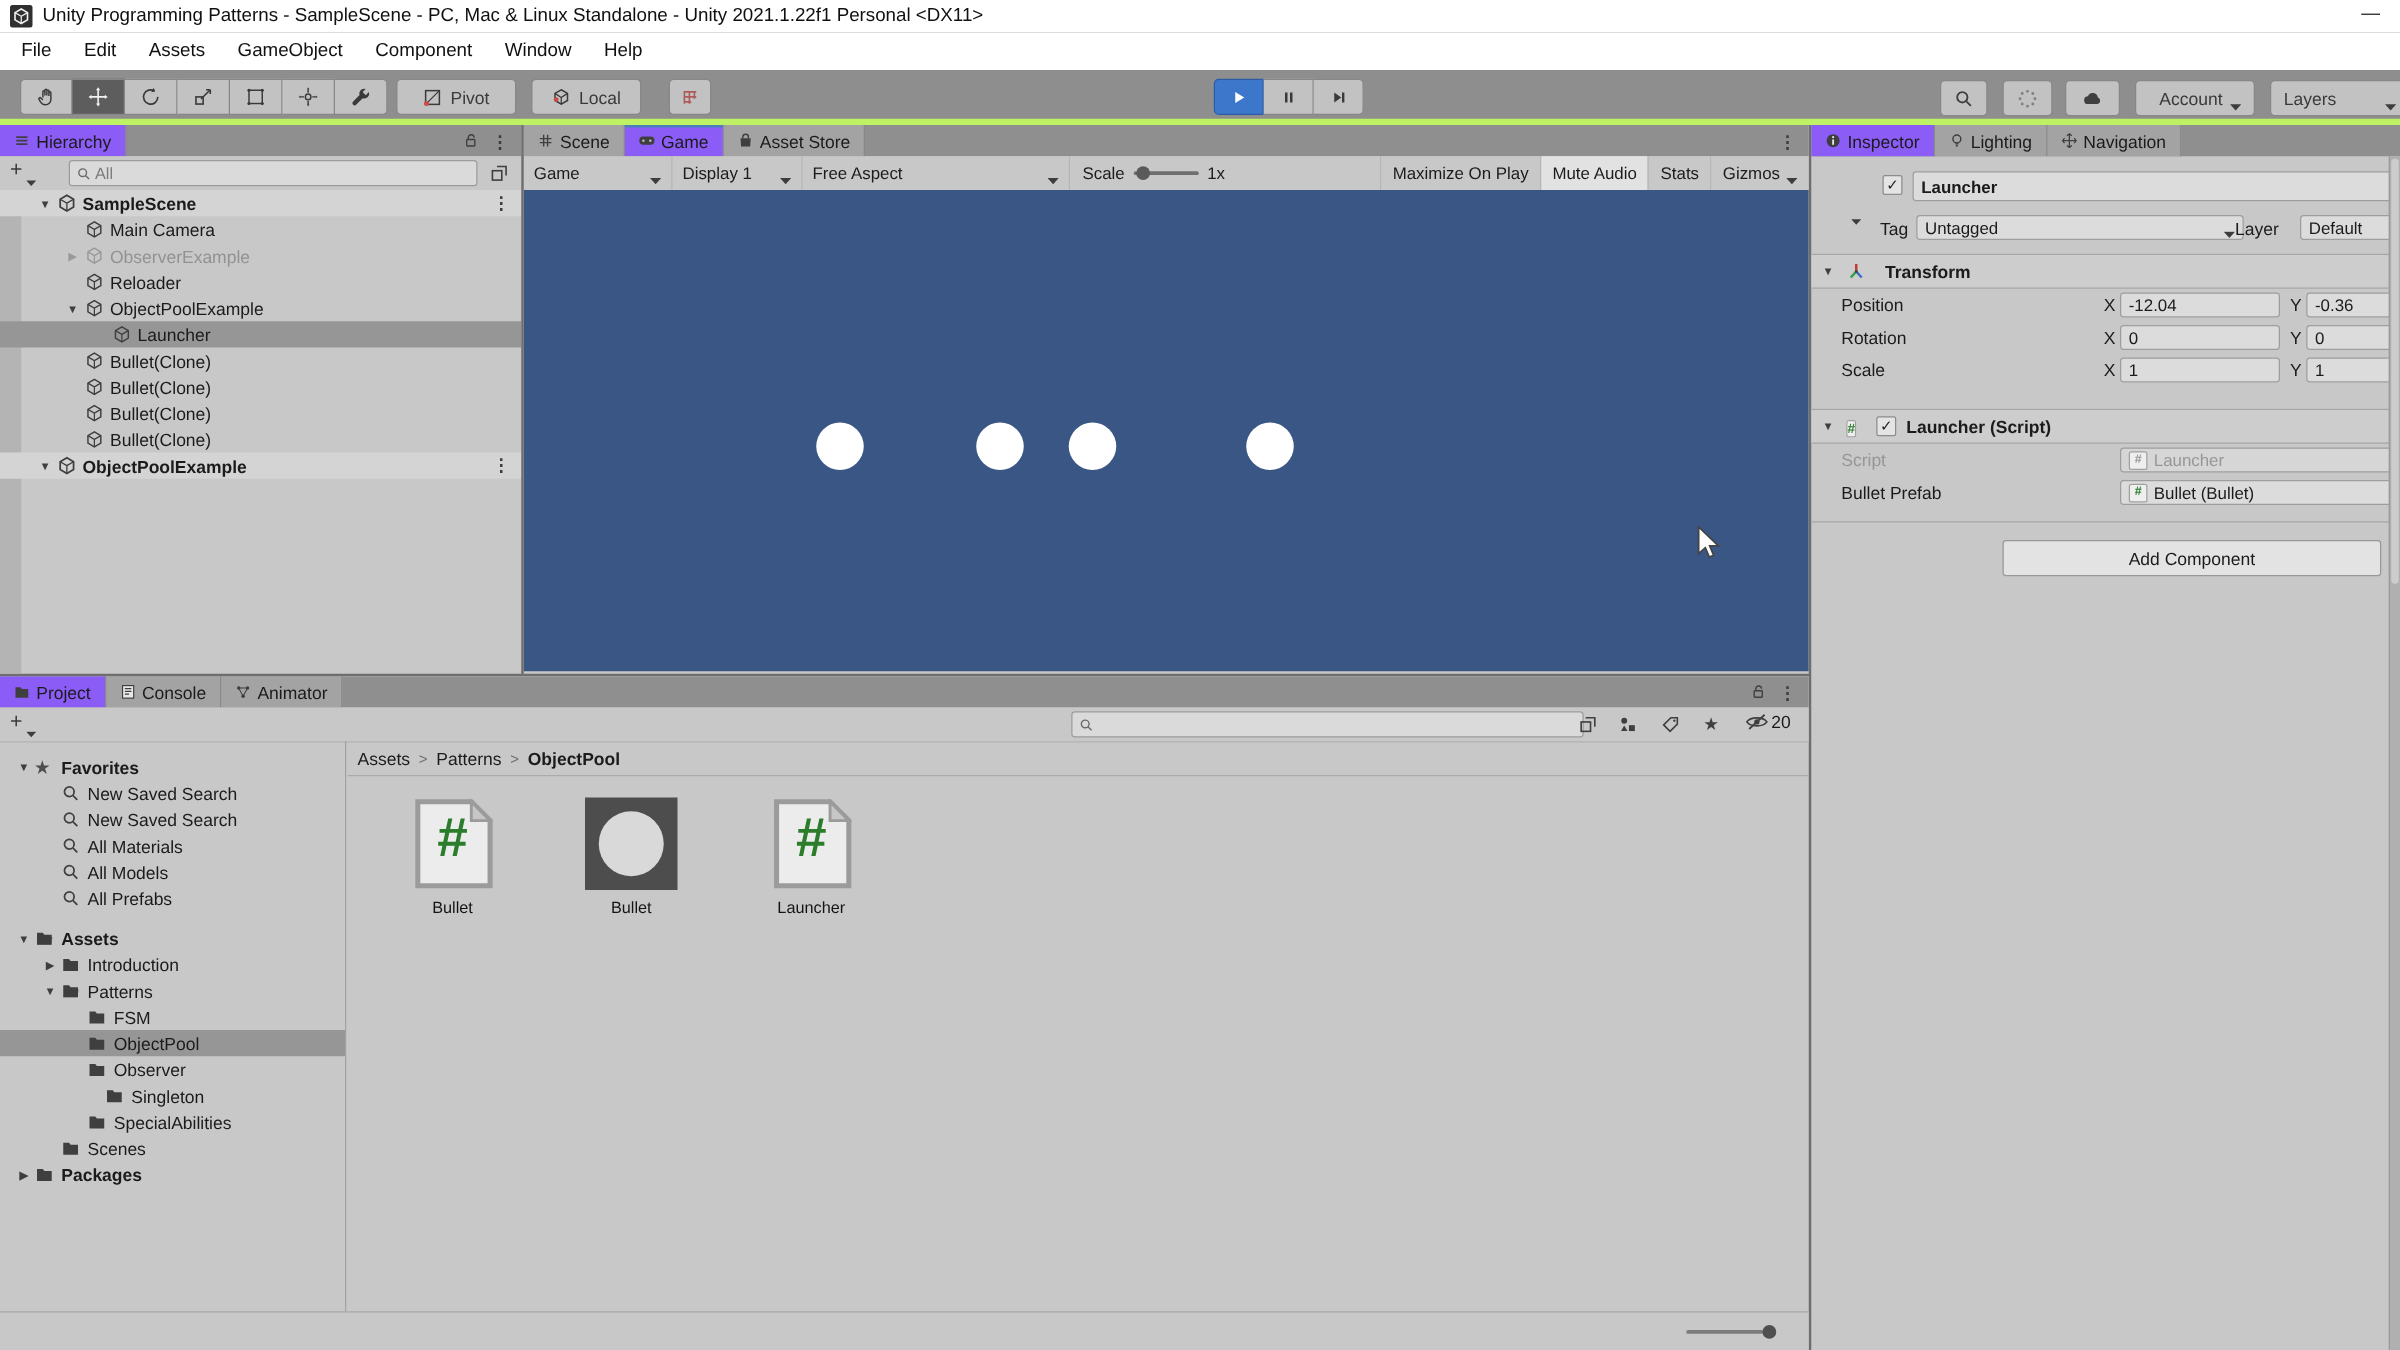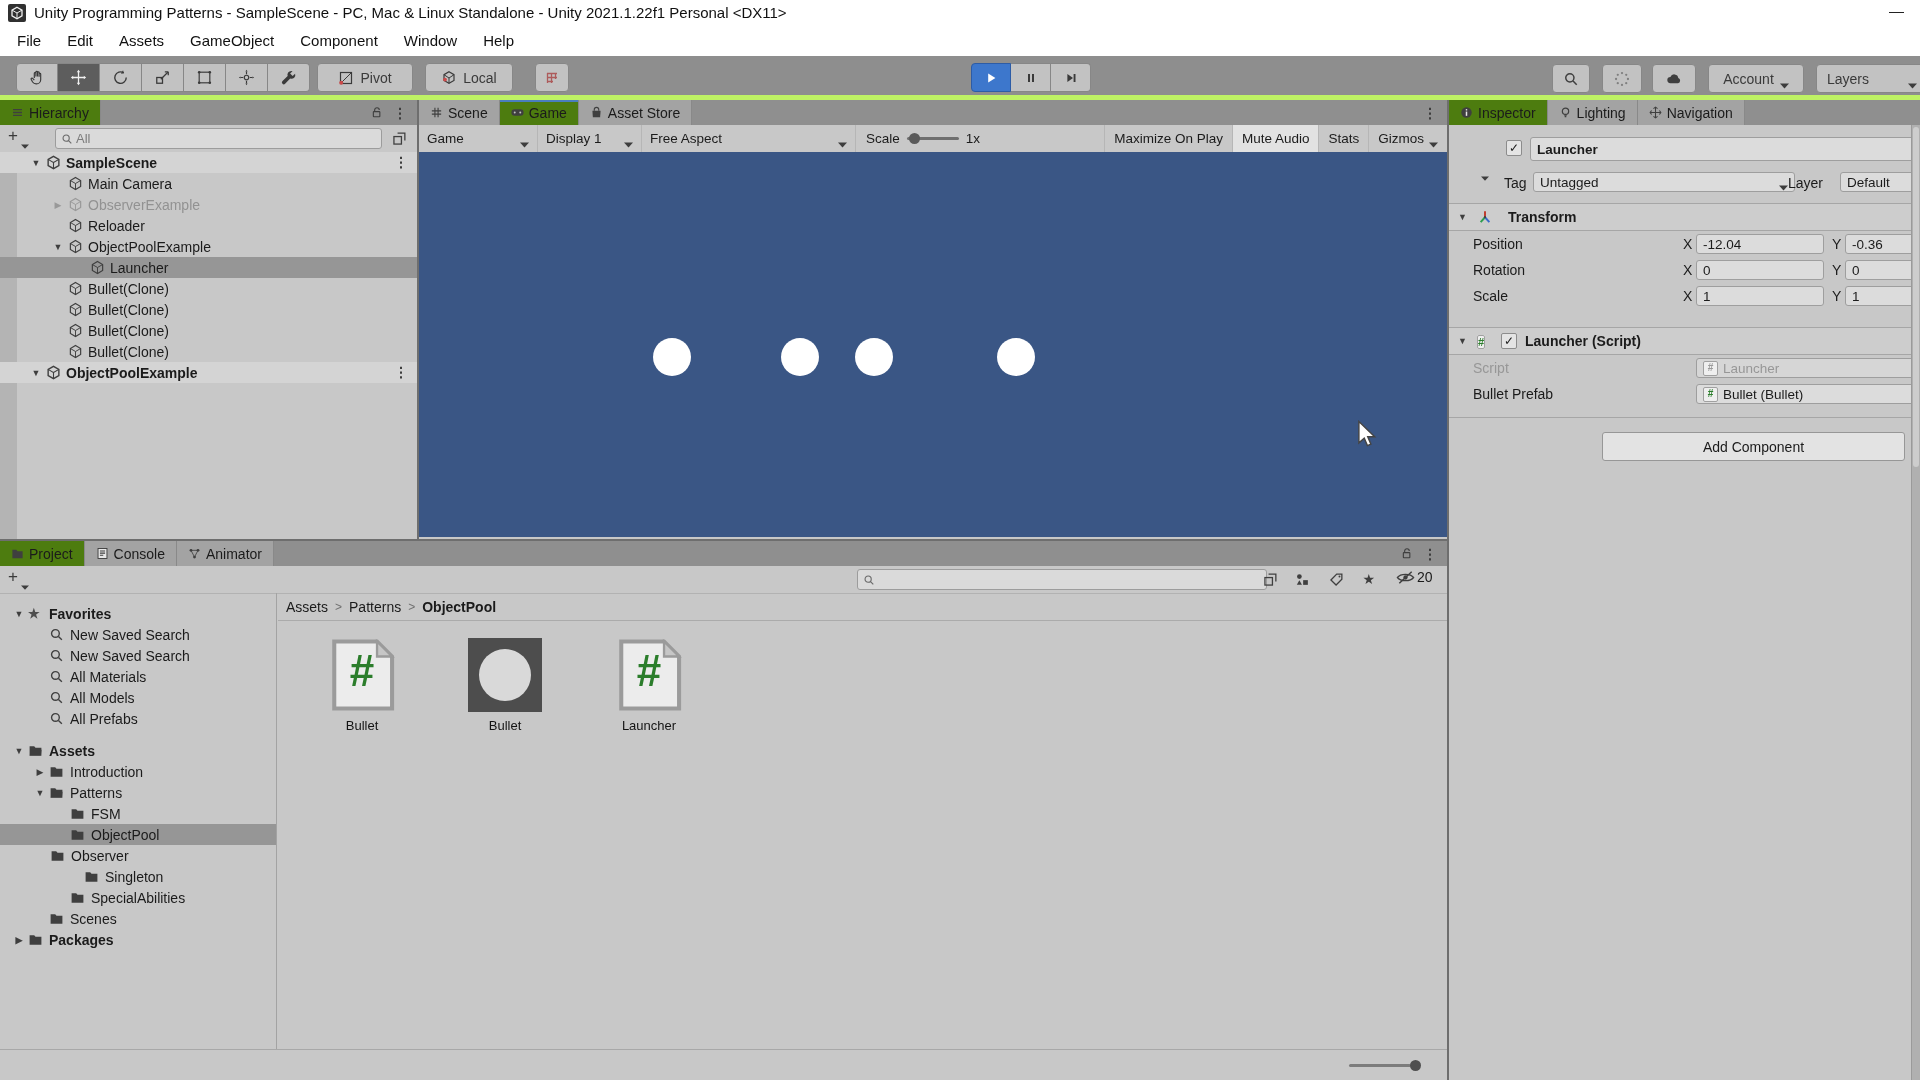--- a/index.html
+++ b/index.html
@@ -33,34 +33,34 @@
   .btn-snap{position:absolute;left:535px;top:7px;width:34px;}
   .play-group{position:absolute;left:971px;top:7px;display:flex;}
   .play-btn{width:40px;border-left:none;}
   .play-btn:first-child{border-left:1px solid #878787;border-radius:4px 0 0 4px;}
   .play-btn:last-child{border-radius:0 4px 4px 0;}
   .play-btn .icon{width:14px;height:14px;}
   .play-btn.active{background:#3d77cc;border-color:#2d5ca6;color:#ffffff;}
   .btn-search-tb{position:absolute;left:1552px;top:8px;width:38px;}
   .btn-collab{position:absolute;left:1602px;top:8px;width:40px;}
   .btn-cloud{position:absolute;left:1652px;top:8px;width:44px;}
-  .btn-account{position:absolute;left:1708px;top:8px;width:96px;justify-content:center;padding:0 10px;}
+  .btn-account{position:absolute;left:1708px;top:8px;width:96px;justify-content:flex-end;padding:0 10px;}
   .btn-layers{position:absolute;left:1816px;top:8px;width:112px;justify-content:space-between;padding:0 10px;}
   .caret{width:9px;height:6px;display:inline-block;color:#3d3d3d;}
 
   
   .panel{position:absolute;background:#c8c8c8;overflow:hidden;}
   .panel-hierarchy{left:0;top:100px;width:417px;height:439px;}
   .panel-game{left:419px;top:100px;width:1028px;height:439px;}
   .panel-project{left:0;top:541px;width:1447px;height:539px;}
   .panel-inspector{left:1449px;top:100px;width:471px;height:980px;}
   .tabstrip{position:relative;height:25px;background:#8f8f8f;display:flex;}
   .tab{height:25px;display:flex;align-items:center;gap:5px;padding:0 11px;font-size:14px;background:#a3a3a3;border-right:1px solid #898989;position:relative;box-sizing:border-box;}
   .tab .icon{width:13px;height:13px;}
-  .tab.active{background:#4d7c0f;}
+  .tab.active{background:#8b5cf6;}
   .tab.focus::before{content:"";position:absolute;left:0;top:0;right:0;height:2px;background:#4a7ebe;}
   .strip-right{position:absolute;right:10px;top:0;height:25px;display:flex;gap:10px;align-items:center;}
   .strip-right .icon{width:13px;height:13px;}
   .kebab{font-size:14px;color:#3d3d3d;font-weight:bold;line-height:1;}
 
   .panel-toolbar{position:relative;height:27px;background:#c8c8c8;border-bottom:1px solid #b2b2b2;}
   .plus-ctrl{position:absolute;left:8px;top:1px;font-size:17px;color:#3a3a3a;display:flex;align-items:center;gap:3px;}
   .plus-ctrl .caret{width:8px;height:5px;}
   .searchfield{position:absolute;background:#dadada;border:1px solid #9c9c9c;border-radius:3px;height:19px;display:flex;align-items:center;padding:0 5px;gap:3px;font-size:13px;color:#7c7c7c;}
   .searchfield .icon{width:12px;height:12px;color:#6a6a6a;}
@@ -767,21 +767,21 @@
         </div>
         <div class="p-row selected" style="padding-left:52px">
           <span class="fold"></span>
           <span class="icon">
             <svg viewBox="0 0 14 14" fill="none">
               <path d="M1.5 3h4.3l1.2 1.5h5.5V12h-11z" fill="currentColor"></path>
             </svg>
           </span>
           <span class="lbl">ObjectPool</span>
         </div>
-        <div class="p-row" style="padding-left:32px">
+        <div class="p-row" style="padding-left:52px">
           <span class="fold"></span>
           <span class="icon">
             <svg viewBox="0 0 14 14" fill="none">
               <path d="M1.5 3h4.3l1.2 1.5h5.5V12h-11z" fill="currentColor"></path>
             </svg>
           </span>
           <span class="lbl">Observer</span>
         </div>
         <div class="p-row" style="padding-left:66px">
           <span class="fold"></span>

